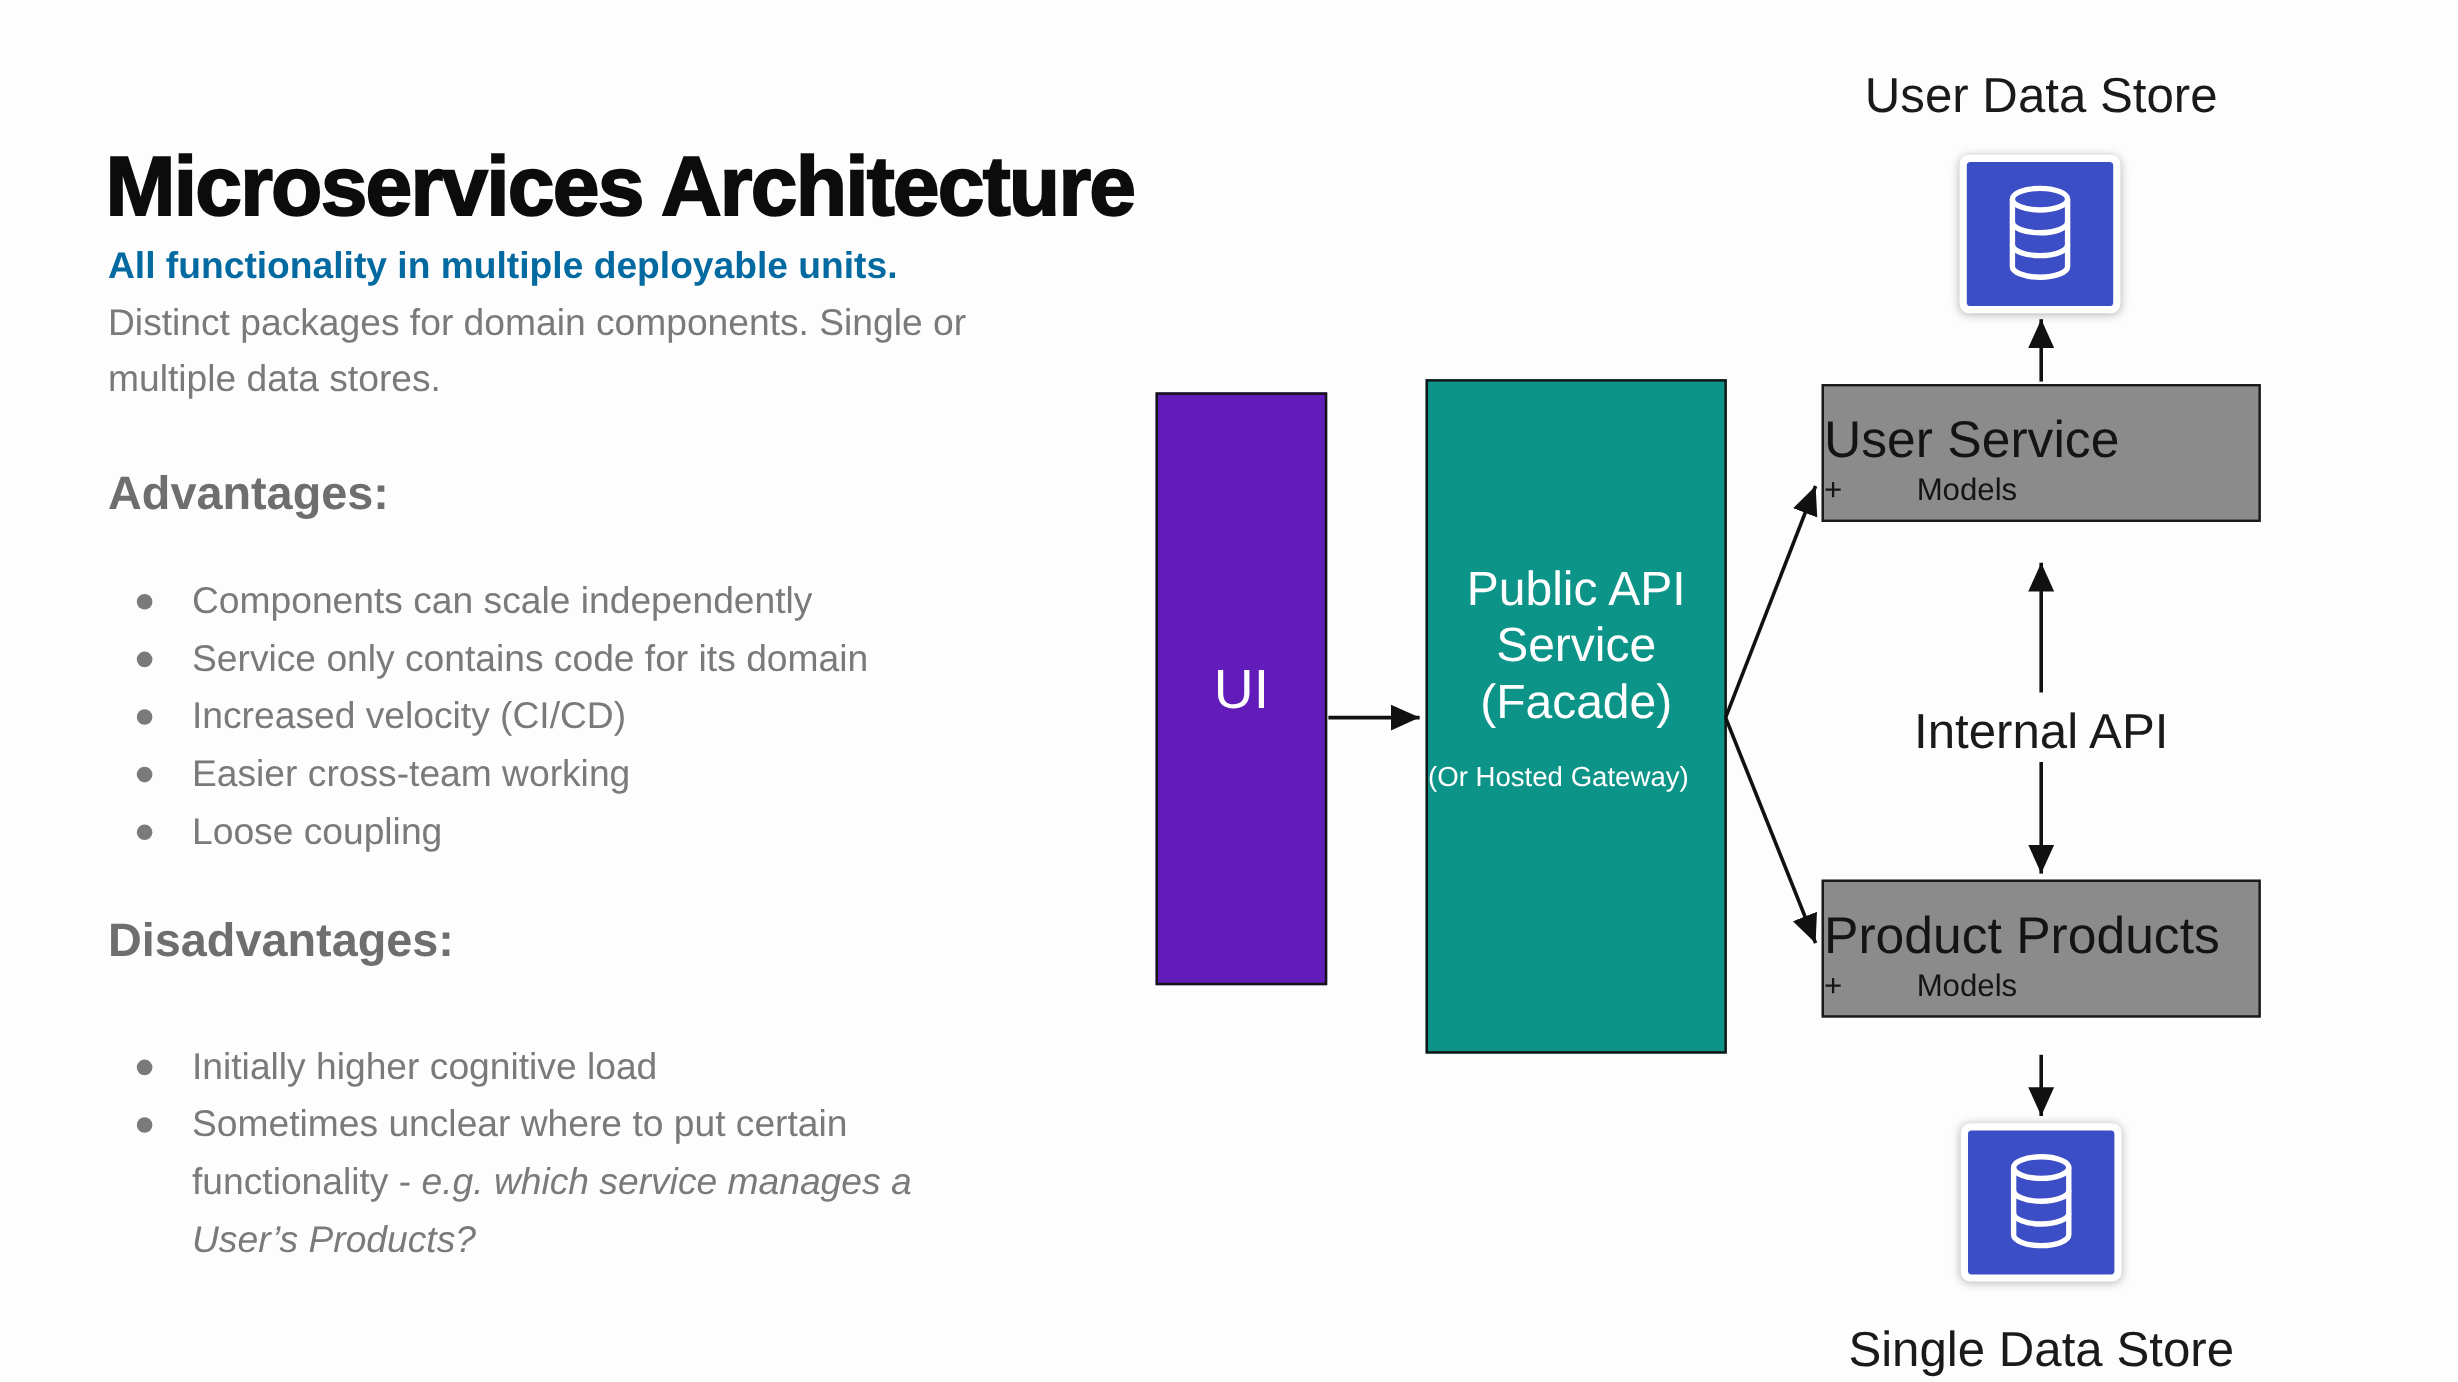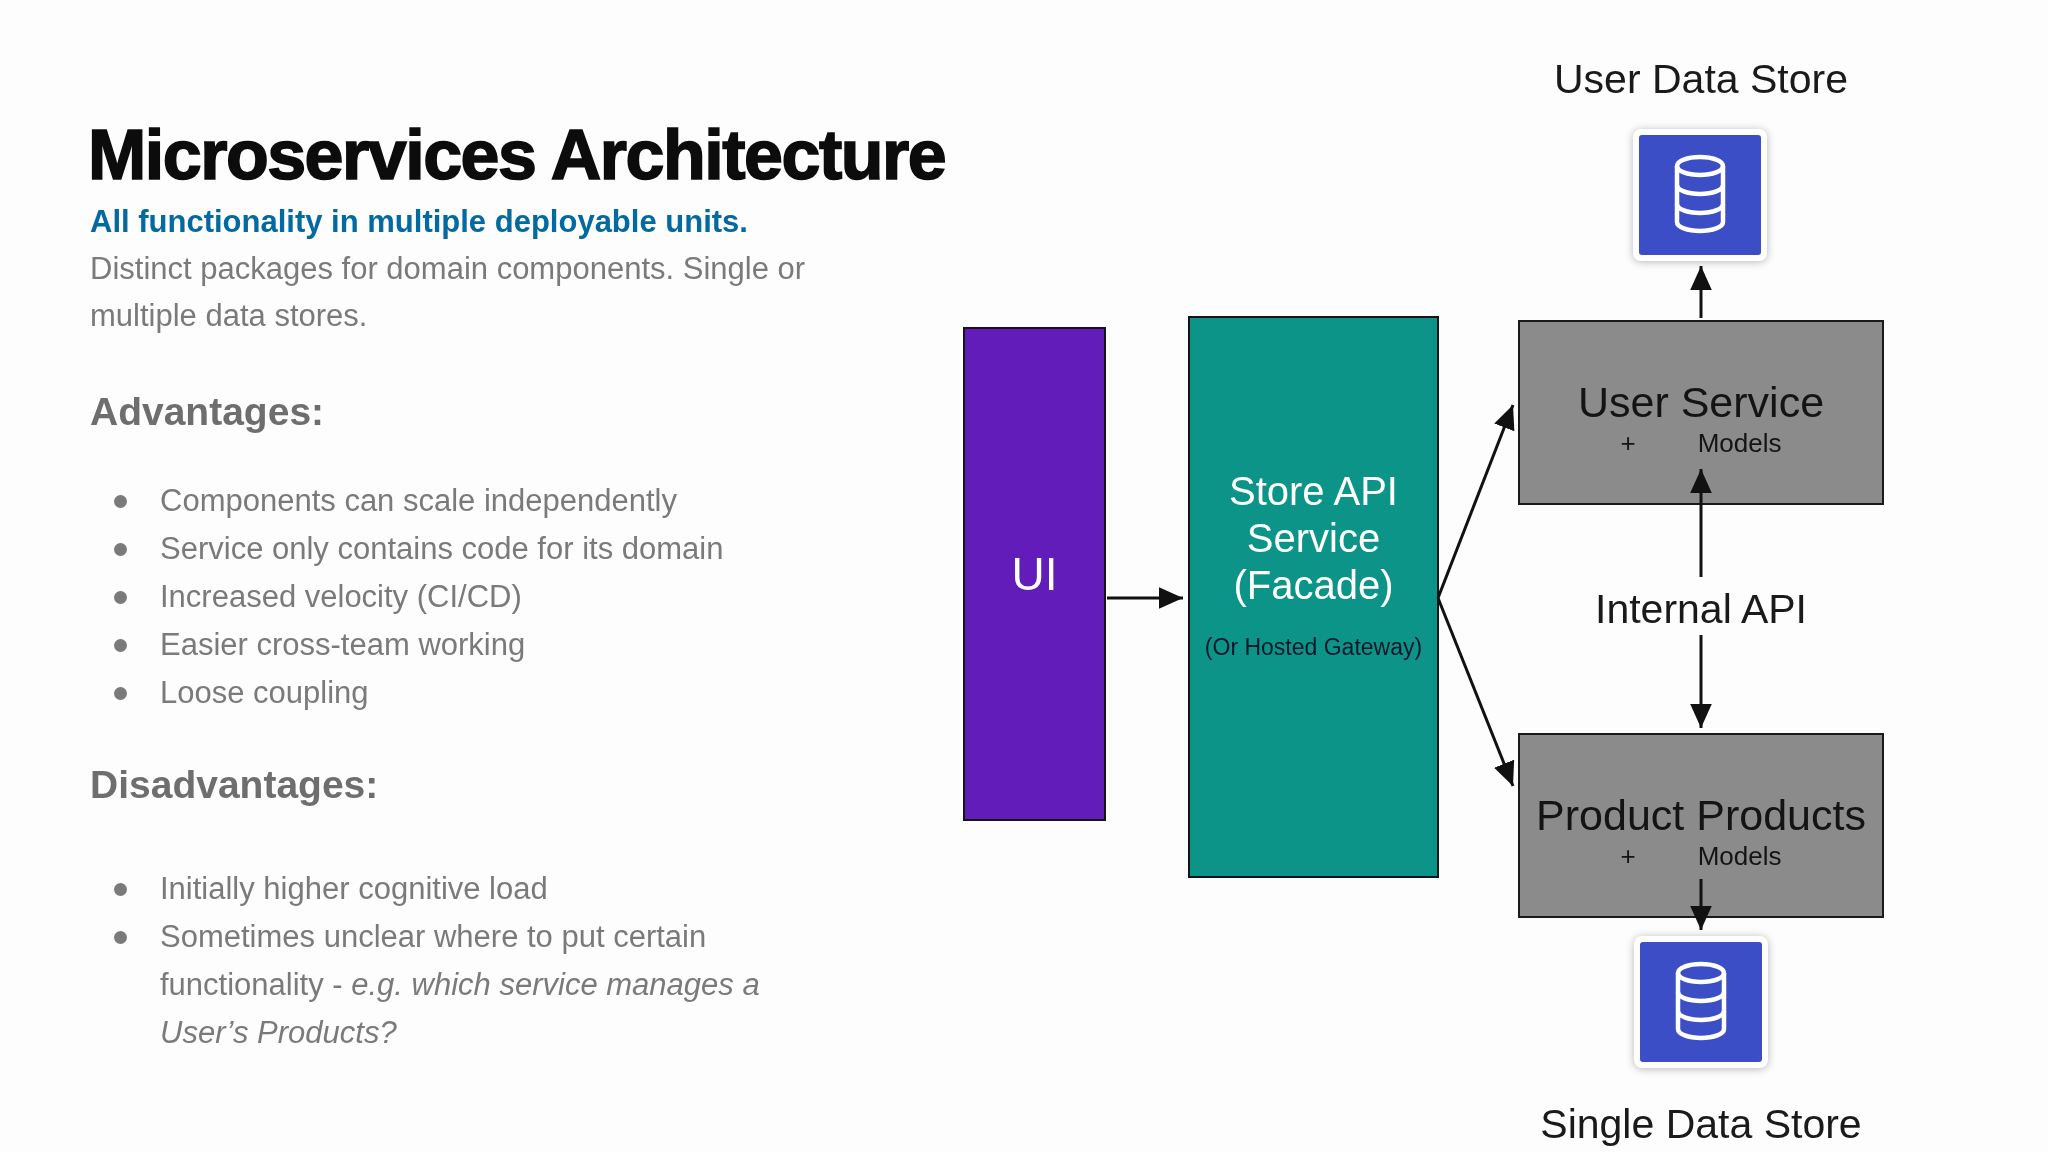--- a/index.html
+++ b/index.html
@@ -50,27 +50,27 @@
   #ui-box .ui-label{color:#ffffff;font-size:46px;}
   #facade-box{
     left:1188px;top:316px;width:251px;height:562px;
     background:var(--facade-color,#0D9488);
   }
   .facade-text{
     position:absolute;top:150px;left:0;width:100%;text-align:center;
     color:#ffffff;font-size:40px;line-height:47px;
   }
   .facade-sub{
-    position:absolute;top:315px;left:0;width:100%;text-align:center;
-    color:#0f172a;font-size:23px;line-height:28px;
+    position:absolute;top:315px;left:0;width:100%;
+    color:#ffffff;font-size:23px;line-height:28px;
   }
   .service-box{
-    left:1518px;width:366px;height:185px;
+    left:1518px;width:366px;height:115px;
     background:var(--service-color,#8B8B8B);border-color:#1a1a1a;
-    display:flex;flex-direction:column;align-items:center;justify-content:center;
+    display:flex;flex-direction:column;align-items:flex-start;justify-content:center;
     padding-top:10px;
   }
   #user-service-box{top:320px;}
   #product-service-box{top:733px;}
   .svc-label{font-size:43px;line-height:48px;color:#141414;white-space:nowrap;}
   .svc-models{
     display:flex;justify-content:center;gap:62px;margin-top:2px;
     font-size:26px;line-height:30px;color:#141414;
   }
   .diagram-label{
@@ -129,21 +129,21 @@
     <div class="it">User’s Products?</div>
   </li>
 </ul>
 
 <div class="box" id="ui-box">
   <span class="ui-label">UI</span>
 </div>
 
 <div class="box" id="facade-box">
   <div class="facade-text">
-    <div>Store API</div>
+    <div>Public API</div>
     <div>Service</div>
     <div>(Facade)</div>
   </div>
   <div class="facade-sub">(Or Hosted Gateway)</div>
 </div>
 
 <div class="box service-box" id="user-service-box">
   <div class="svc-label">User Service</div>
   <div class="svc-models">
     <span>+</span>

